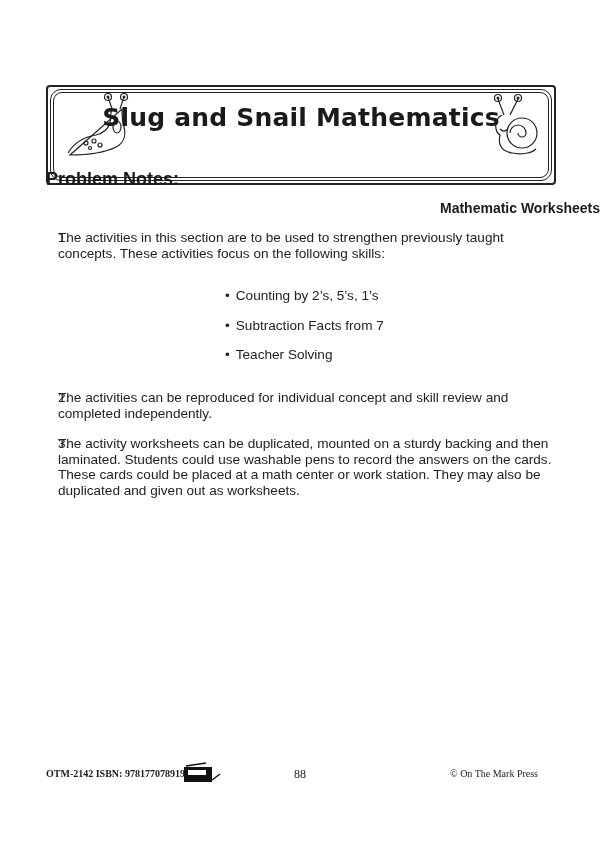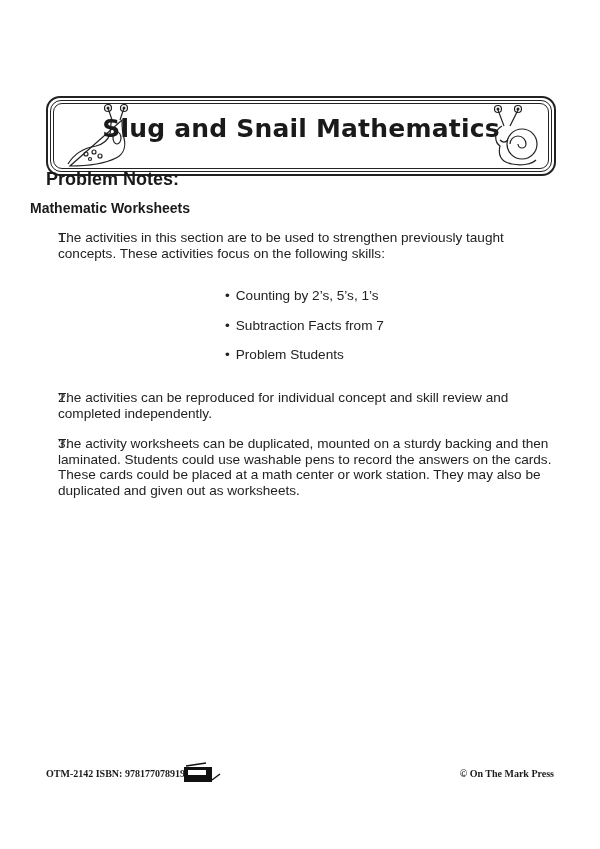--- a/index.html
+++ b/index.html
@@ -1,19 +1,19 @@
 <!DOCTYPE html>
 <html><head>
   <meta charset="utf-8">
   <style>
     html, body { margin: 0; padding: 0; background: #ffffff; }
     body { width: 600px; height: 849px; position: relative; overflow: hidden; color: #1a1a1a; }
     .banner {
-      position: absolute; left: 46px; top: 85px; width: 510px; height: 80px;
-      box-sizing: border-box; border: 2px solid #222; border-radius: 14px; margin-top: 11px;
+      position: absolute; left: 46px; top: 85px; width: 510px; height: 100px;
+      box-sizing: border-box; border: 2px solid #222; border-radius: 4px;
     }
     .banner::before {
       content: ""; position: absolute; left: 2px; top: 2px; right: 2px; bottom: 2px;
       border: 1px solid #222; border-radius: 11px;
     }
     .banner::after {
       content: ""; position: absolute; left: 5px; top: 5px; right: 5px; bottom: 5px;
       border: 1.5px solid #222; border-radius: 9px;
     }
     .banner-title {
@@ -21,21 +21,21 @@
       font-family: "DejaVu Sans", sans-serif; font-weight: bold; font-size: 25px;
       letter-spacing: 0.2px; color: #1a1a1a;
     }
     .slug { position: absolute; left: 16px; top: 6px; width: 76px; height: 66px; }
     .snail { position: absolute; right: 14px; top: 6px; width: 50px; height: 66px; }
     .section-heading {
       position: absolute; left: 46px; top: 169px;
       font-family: "Liberation Sans", sans-serif; font-weight: bold; font-size: 18px;
     }
     .sub-heading {
-      position: absolute; left: 0; right: 0; top: 200px; text-align: left;
+      position: absolute; left: 0; right: 0; top: 200px; text-align: right;
       font-family: "Liberation Sans", sans-serif; font-weight: bold; font-size: 14px;
       padding-left: 30px;
     }
     .para {
       position: absolute; left: 58px; width: 500px;
       font-family: "Liberation Sans", sans-serif; font-size: 13.6px; line-height: 15.5px; color: #222;
     }
     .para .num { position: absolute; left: 0; top: 0; }
     .para .txt { display: block; }
     .bullets {
@@ -44,21 +44,21 @@
     }
     .bullet-item { height: 29.5px; white-space: nowrap; }
     .bullet-item .dot { margin-right: 6px; }
     .footer {
       position: absolute; left: 46px; right: 46px; top: 766px; height: 20px;
       font-family: "Liberation Serif", serif; font-size: 10px;
     }
     .footer-left { position: absolute; left: 0; top: 2px; font-weight: bold; }
     .copy-icon { position: absolute; left: 136px; top: -4px; width: 42px; height: 22px; }
     .footer-page { position: absolute; left: 0; right: 0; text-align: center; top: 1px; font-size: 12px; }
-    .footer-right { position: absolute; right: 0; top: 2px; font-weight: bold; }
+    .footer-right { position: absolute; right: 16px; top: 2px; font-weight: normal; }
   </style>
 </head>
 <body>
 
 <div class="banner">
   <svg class="slug" viewBox="0 0 76 66">
     <g fill="none" stroke="#222" stroke-width="1.2">
       <path d="M4 60 C10 50 20 44 32 42 C40 40 44 36 46 30 C47 24 46 20 48 16"></path>
       <path d="M58 16 C58 22 58 28 60 34 C62 42 60 50 52 54 C40 60 20 62 6 62 Z"></path>
       <path d="M48 16 L44 4"></path>
@@ -100,21 +100,21 @@
 </div>
 
 <div class="bullets">
   <div class="bullet-item">
     <span class="dot">•</span><span>Counting by 2’s, 5’s, 1’s</span>
   </div>
   <div class="bullet-item">
     <span class="dot">•</span><span>Subtraction Facts from 7</span>
   </div>
   <div class="bullet-item">
-    <span class="dot">•</span><span>Problem Students</span>
+    <span class="dot">•</span><span>Teacher Solving</span>
   </div>
 </div>
 
 <div class="para" style="top:390px;">
   <span class="num">2.</span>
   <span class="txt">The activities can be reproduced for individual concept and skill review and completed independently.</span>
 </div>
 
 <div class="para" style="top:436px;">
   <span class="num">3.</span>
@@ -122,14 +122,15 @@
 </div>
 
 <div class="footer">
   <span class="footer-left">OTM-2142  ISBN: 9781770789197</span>
   <svg class="copy-icon" viewBox="0 0 42 22">
     <path d="M4 4 L24 1" stroke="#111" stroke-width="1.4" fill="none"></path>
     <rect x="2" y="5" width="28" height="15" fill="#111"></rect>
     <rect x="6" y="8" width="18" height="5" fill="#fff"></rect>
     <path d="M30 18 L38 12" stroke="#111" stroke-width="1.4" fill="none"></path>
   </svg>
+  <span class="footer-page">88</span>
   <span class="footer-right">© On The Mark Press</span>
 </div>
 
 </body></html>

